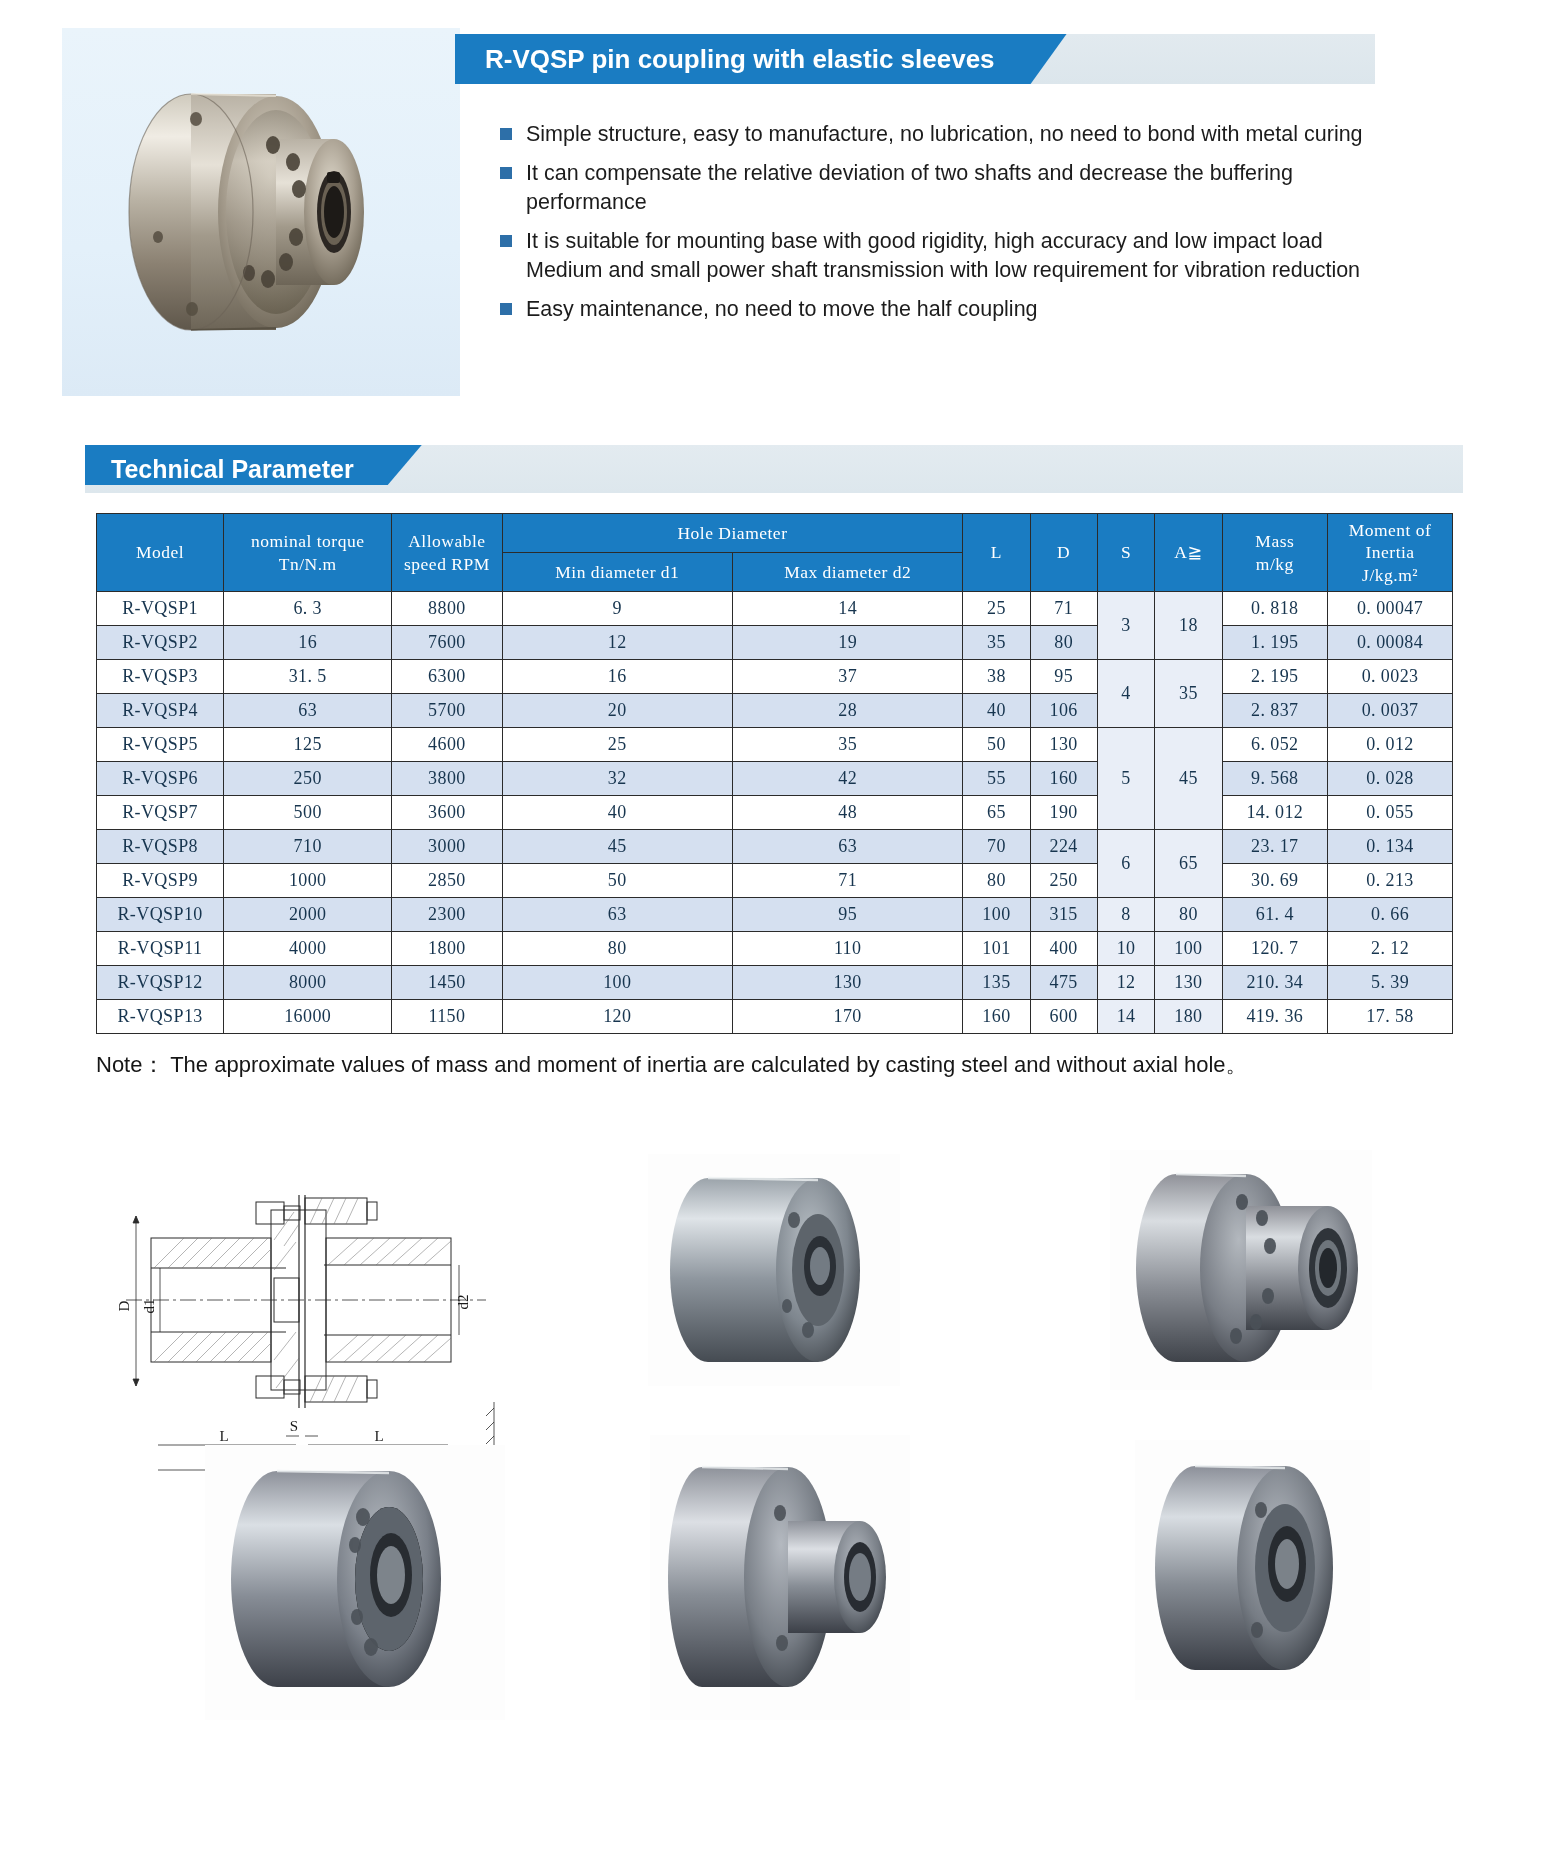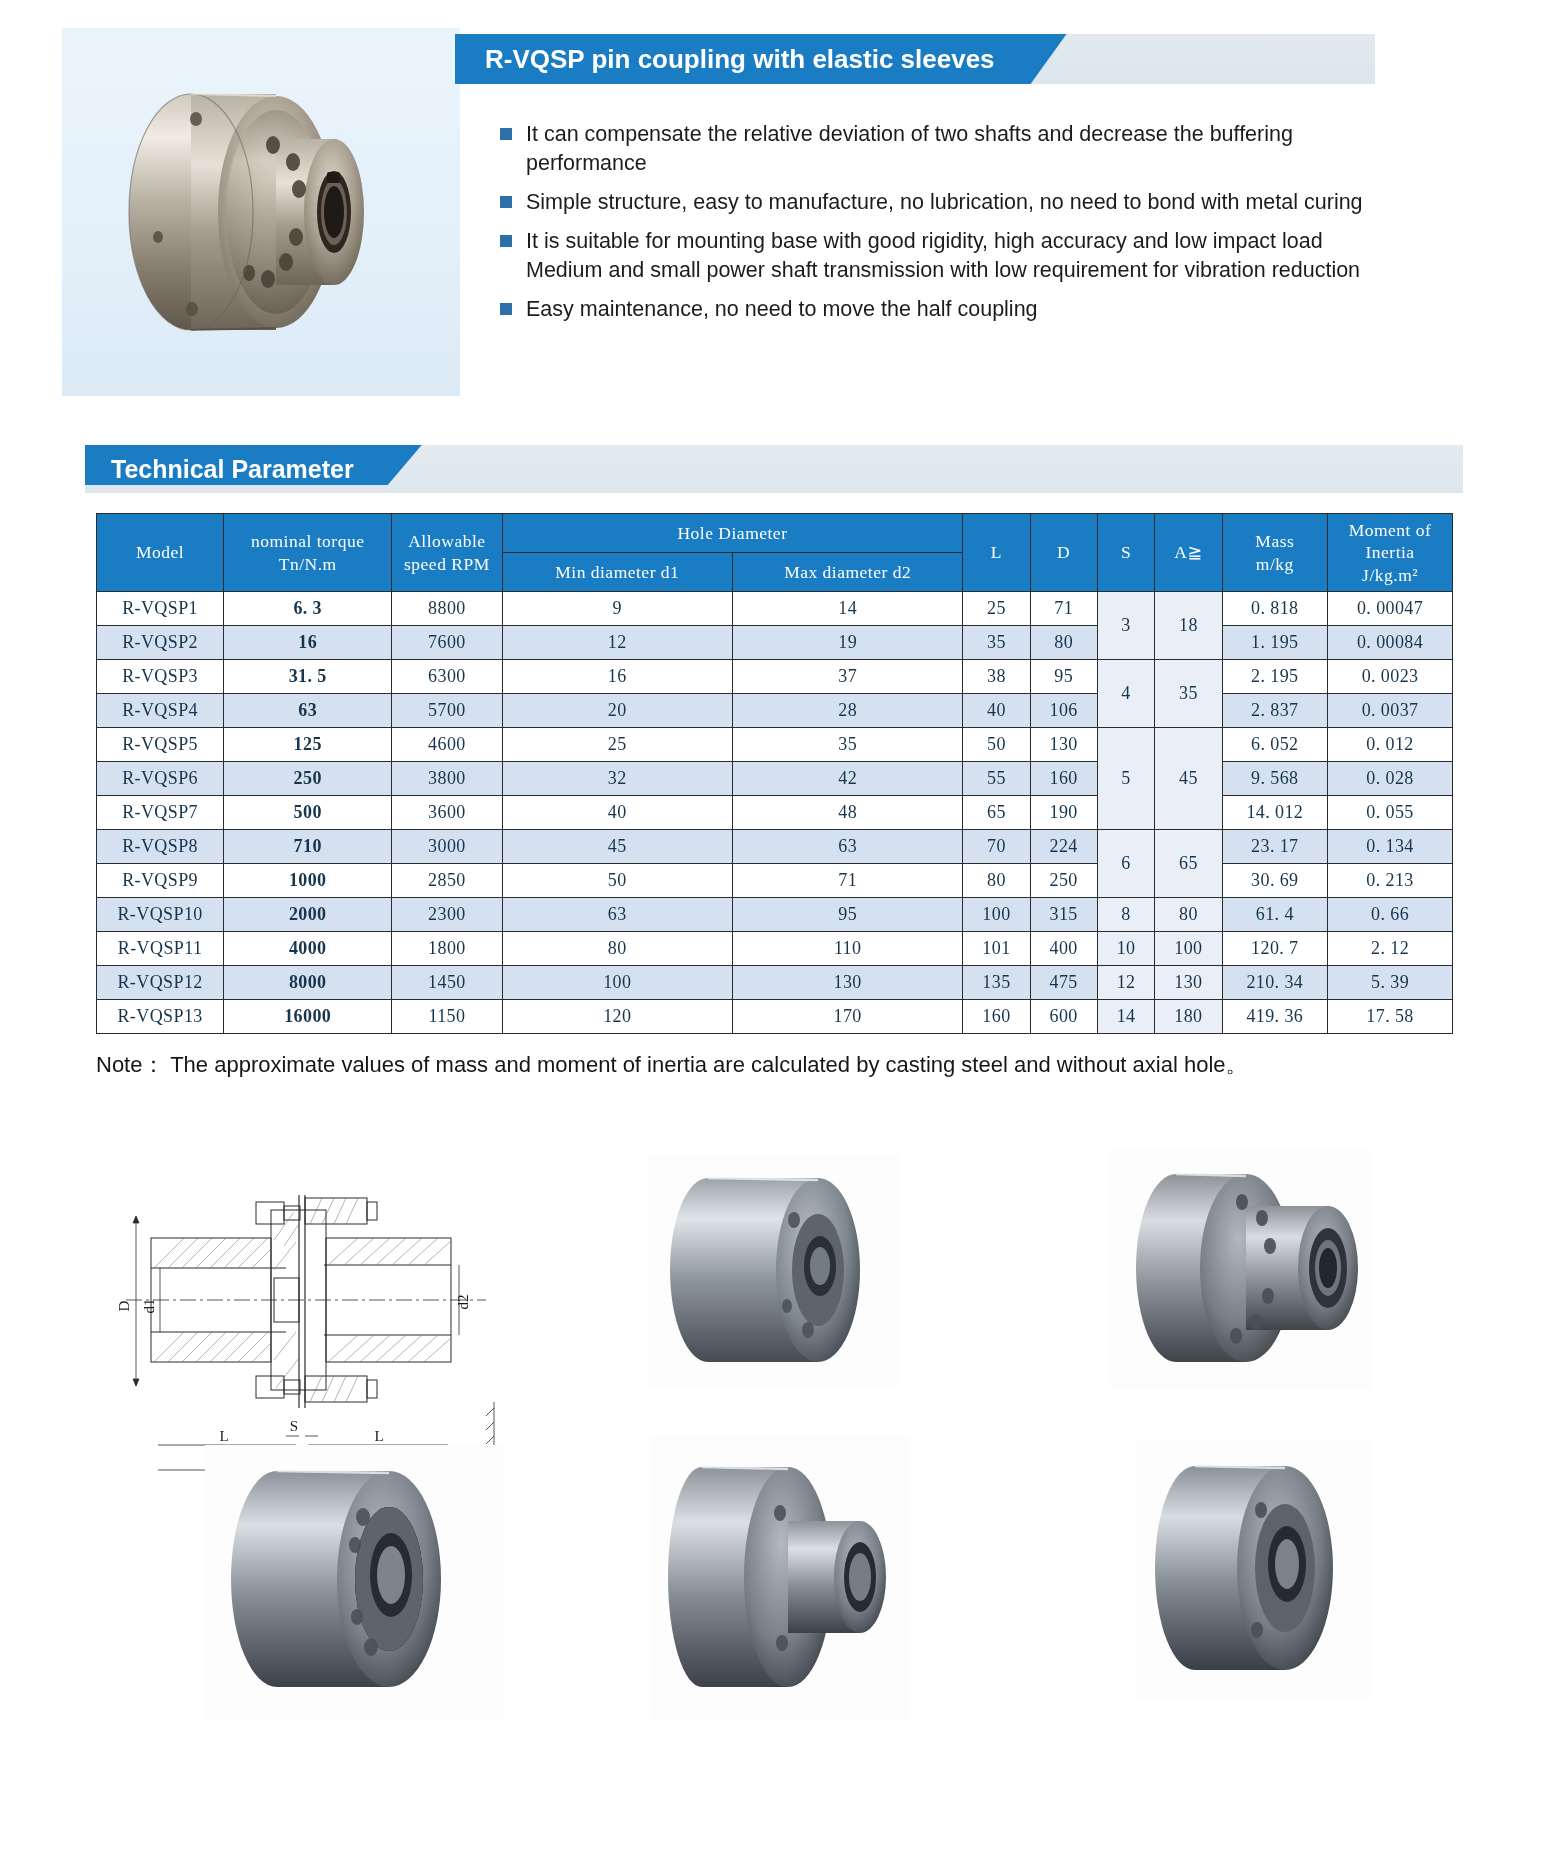--- a/index.html
+++ b/index.html
@@ -128,21 +128,21 @@
   table.spec tbody td {
     height: 34px;
     background: #ffffff;
     font-size: 18px;
     letter-spacing: .4px;
   }
   table.spec tbody tr.alt td { background: #d5e0f0; }
   td.sa { background: #e9eef7 !important; }
 
   .colw-model   { width: 106px; }
-  .colw-torque  { width: 140px; font-weight: bold; }
+  .colw-torque  { width: 140px; }
   .colw-speed   { width: 92px; }
   .colw-d1      { width: 192px; }
   .colw-d2      { width: 192px; }
   .colw-L       { width: 56px; }
   .colw-D       { width: 56px; }
   .colw-S       { width: 48px; }
   .colw-A       { width: 56px; }
   .colw-mass    { width: 88px; }
   .colw-inertia { width: 104px; }
 
@@ -249,25 +249,25 @@
     </svg>
   </div>
 
   <div class="title-banner-wrap">
     <div class="title-banner">R-VQSP pin coupling with elastic sleeves</div>
   </div>
 
   <div class="bullets">
     <div class="bullet">
       <span class="bullet-mark"></span>
-      <span class="bullet-text">It can compensate the relative deviation of two shafts and decrease the buffering performance</span>
+      <span class="bullet-text">Simple structure, easy to manufacture, no lubrication, no need to bond with metal curing</span>
     </div>
     <div class="bullet">
       <span class="bullet-mark"></span>
-      <span class="bullet-text">Simple structure, easy to manufacture, no lubrication, no need to bond with metal curing</span>
+      <span class="bullet-text">It can compensate the relative deviation of two shafts and decrease the buffering performance</span>
     </div>
     <div class="bullet">
       <span class="bullet-mark"></span>
       <span class="bullet-text">
         <span>It is suitable for mounting base with good rigidity, high accuracy and low impact load</span>
         <span class="bullet-sub">Medium and small power shaft transmission with low requirement for vibration reduction</span>
       </span>
     </div>
     <div class="bullet">
       <span class="bullet-mark"></span>

